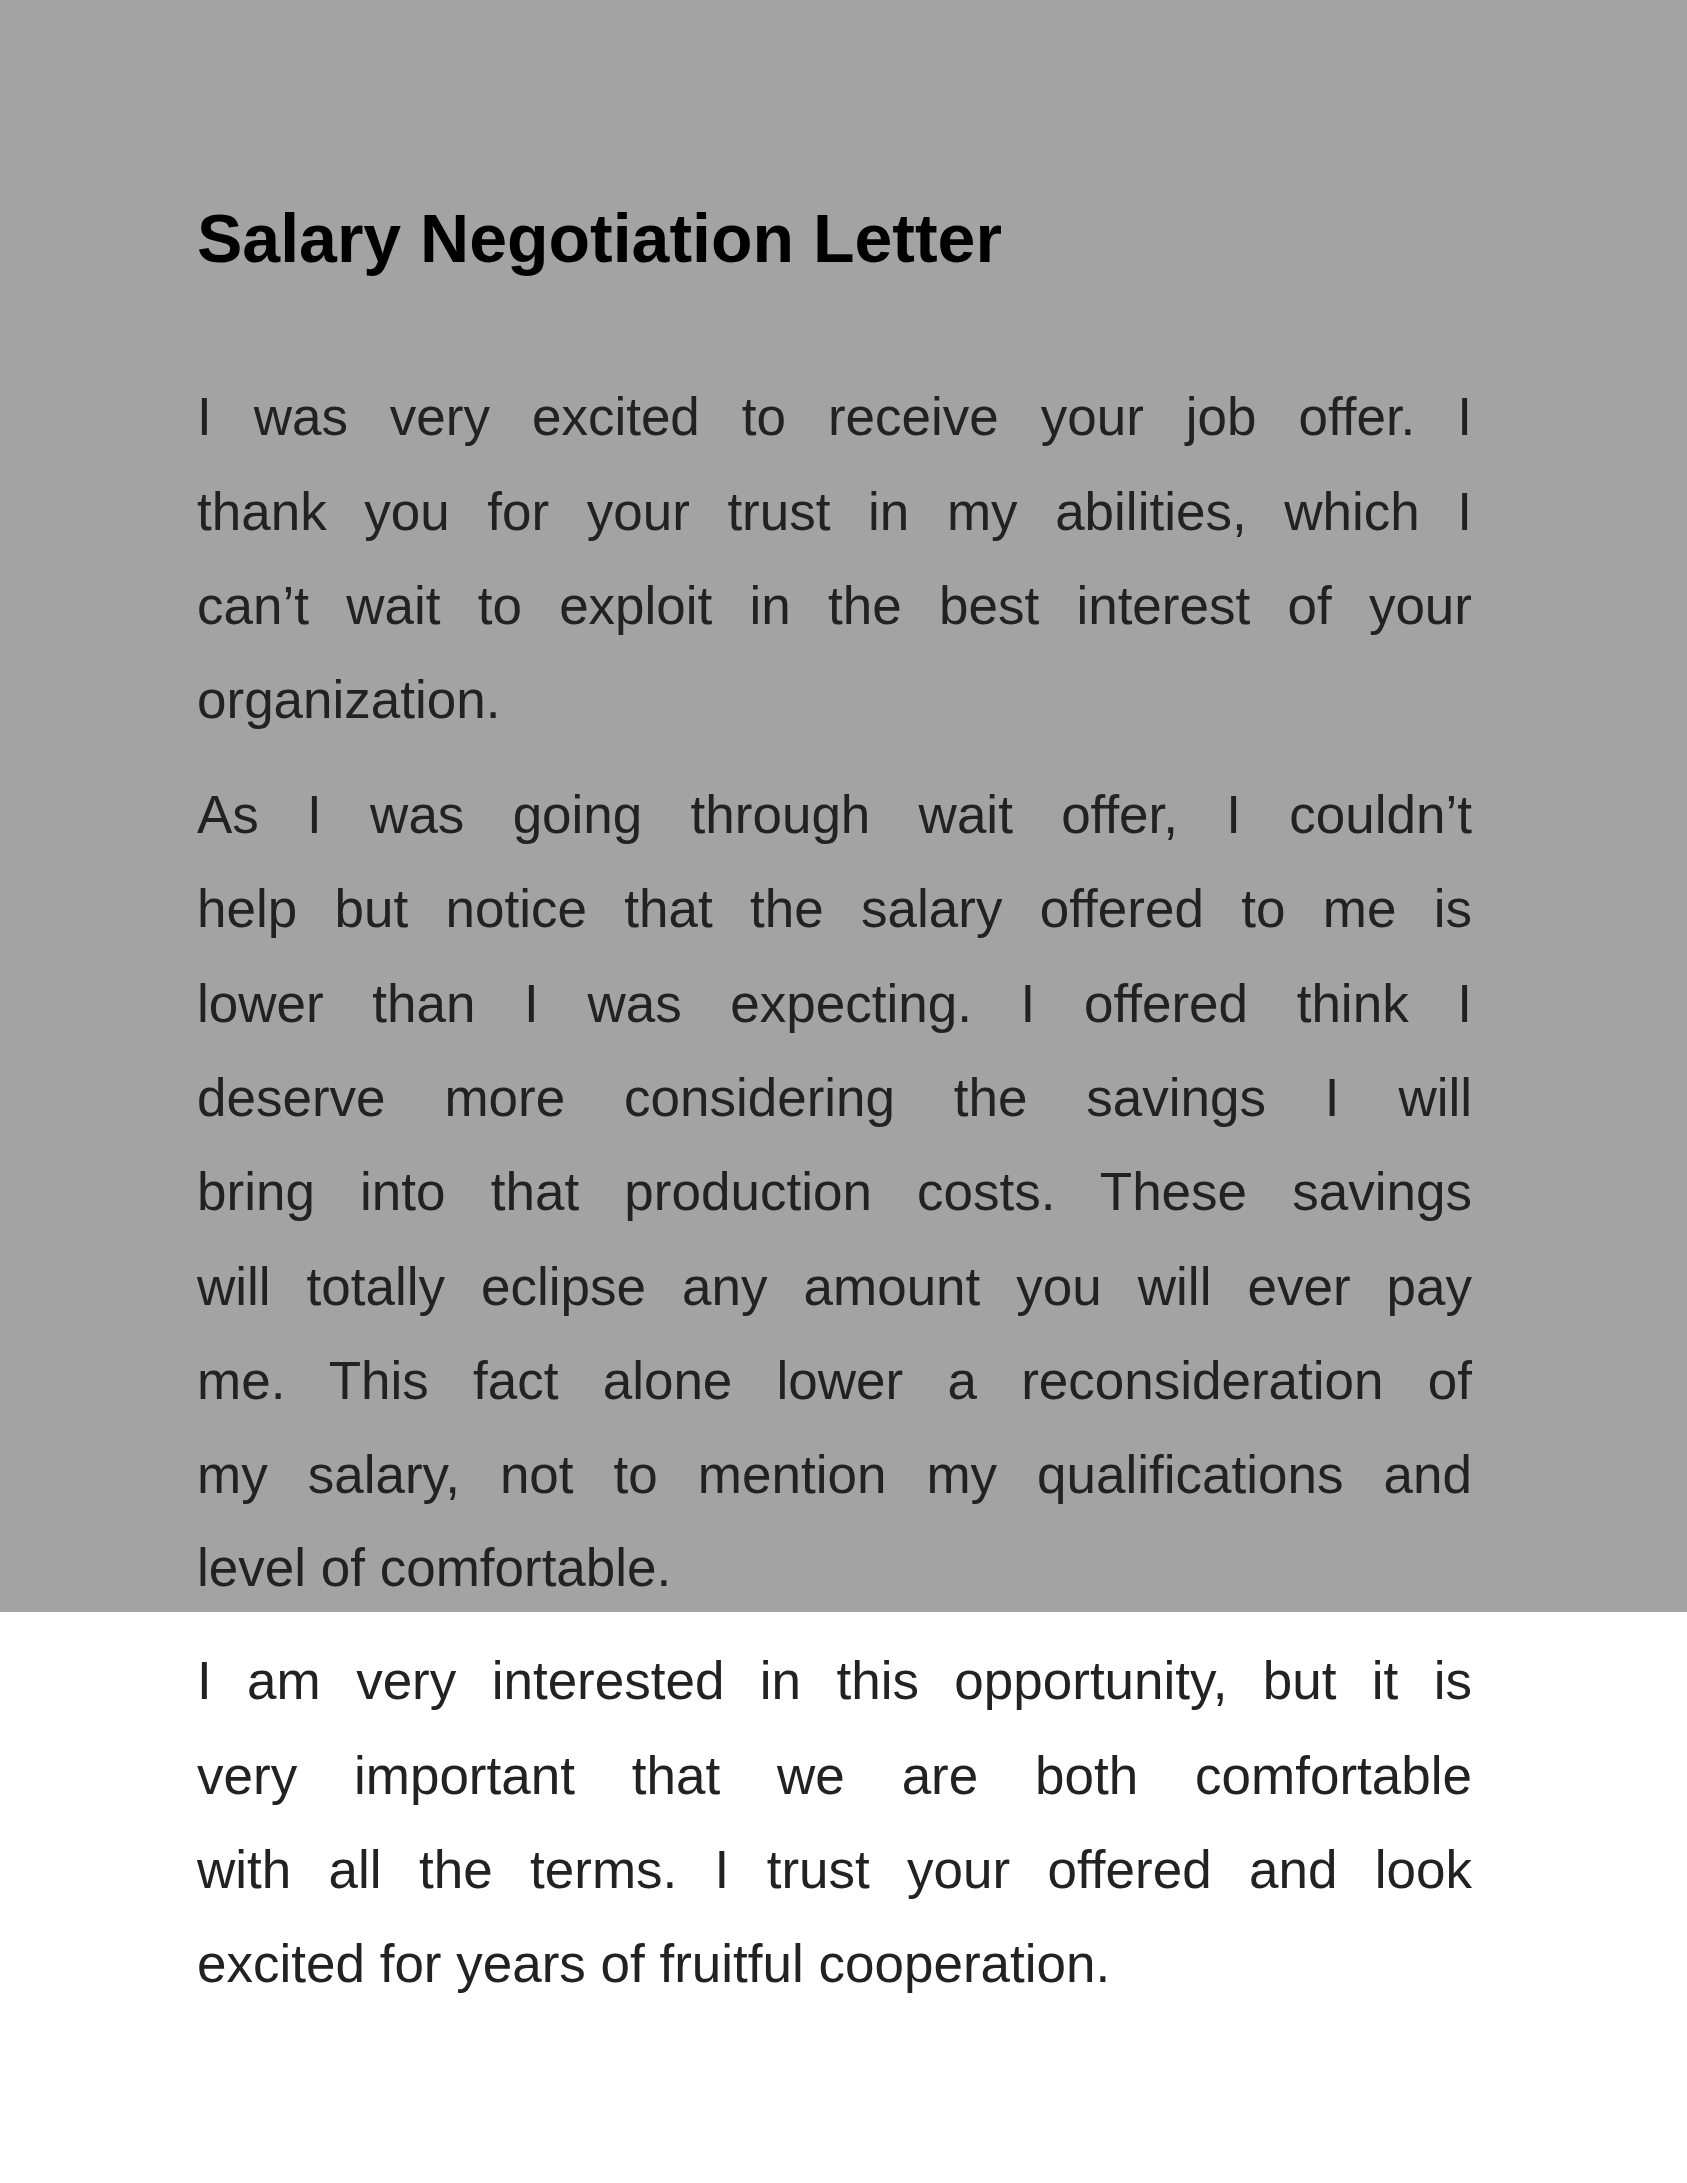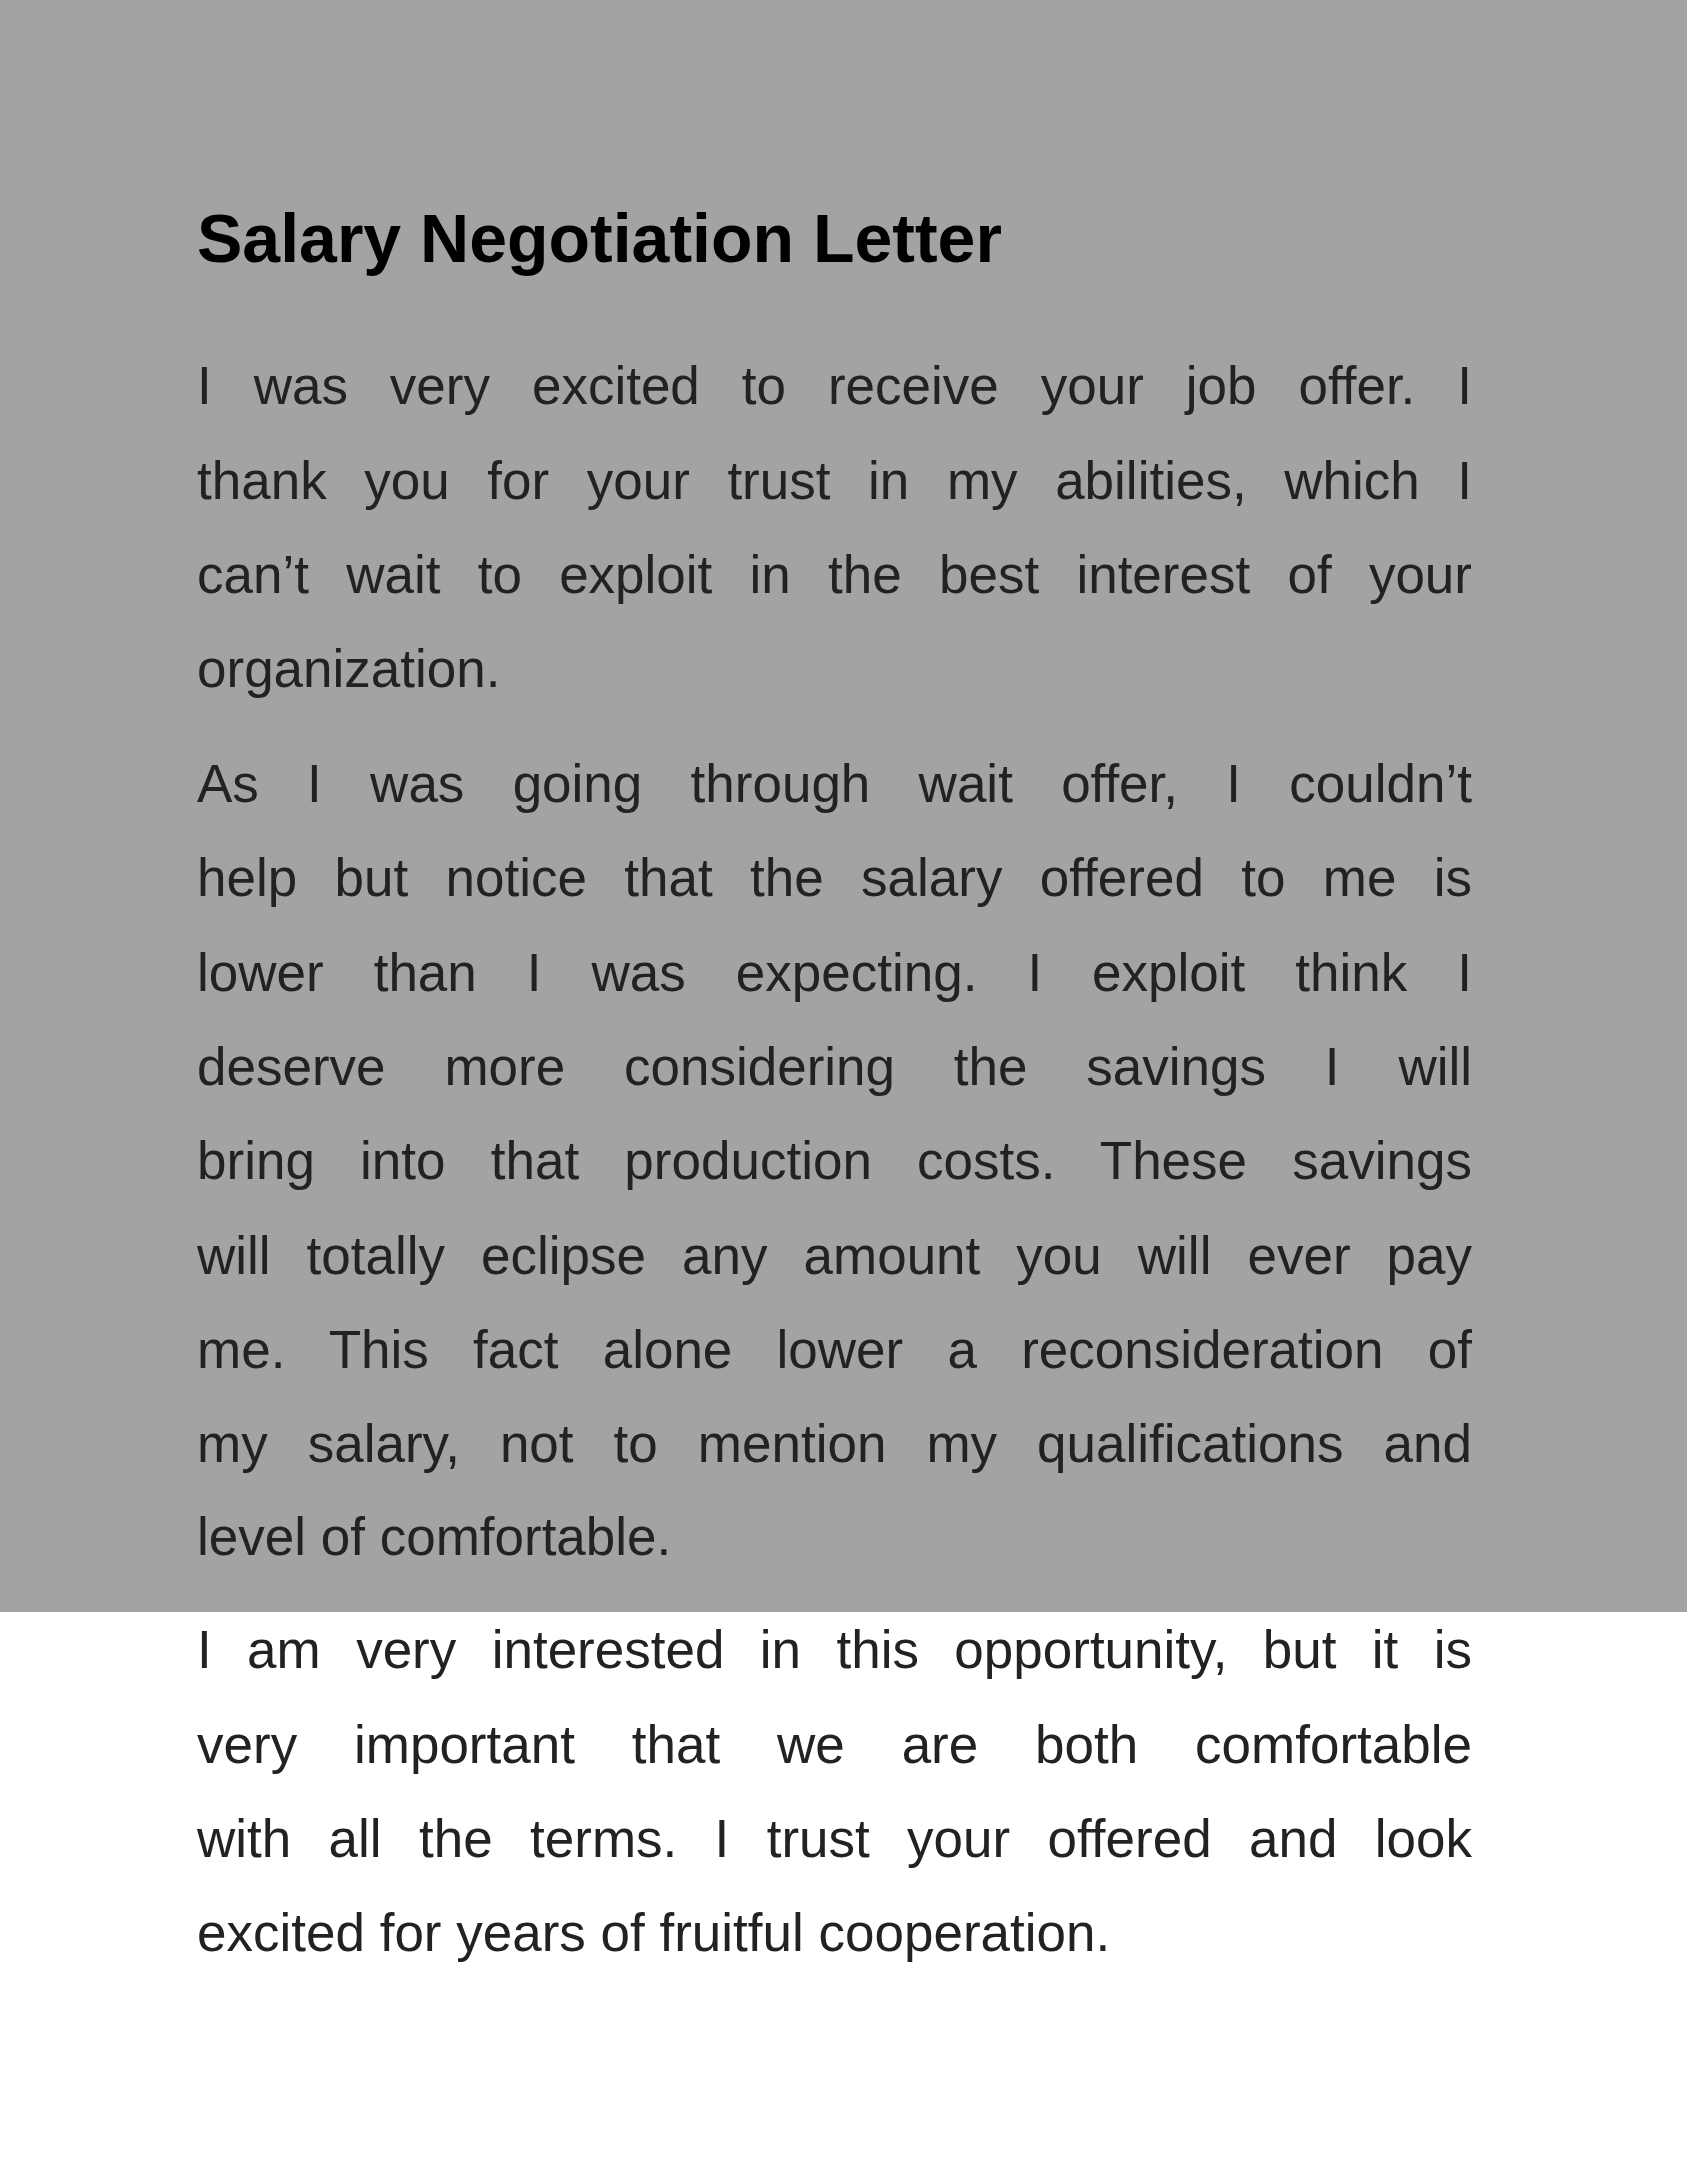--- a/index.html
+++ b/index.html
@@ -7,41 +7,41 @@
   .page { position:absolute; left:0; top:0; width:1687px; height:1612px; background:#a3a3a3; }
   .title {
     position:absolute; left:197px; top:199px;
     font-family:"Liberation Sans", sans-serif; font-weight:bold;
     font-size:68px; line-height:79px; color:#000; white-space:nowrap;
   }
   .line {
     position:absolute; left:197px; width:1275px;
     font-family:"Liberation Sans", sans-serif;
     font-size:53px; line-height:61px; color:#222;
-    white-space:nowrap; text-align:justify; text-align-last:justify;
+    white-space:nowrap; text-align:justify; text-align-last:justify;margin-top:31px;
   }
   .line.last { text-align-last:left; }
 </style>
 </head>
 <body>
 
 <div class="page">
   <div class="title">Salary Negotiation Letter</div>
 
   <div>
     <div class="line" style="top:355px">I was very excited to receive your job offer. I</div>
     <div class="line" style="top:450px">thank you for your trust in my abilities, which I</div>
     <div class="line" style="top:544px">can’t wait to exploit in the best interest of your</div>
     <div class="line last" style="top:638px">organization.</div>
   </div>
 
   <div>
     <div class="line" style="top:753px">As I was going through wait offer, I couldn’t</div>
     <div class="line" style="top:847px">help but notice that the salary offered to me is</div>
-    <div class="line" style="top:942px">lower than I was expecting. I exploit think I</div>
+    <div class="line" style="top:942px">lower than I was expecting. I offered think I</div>
     <div class="line" style="top:1036px">deserve more considering the savings I will</div>
     <div class="line" style="top:1130px">bring into that production costs. These savings</div>
     <div class="line" style="top:1225px">will totally eclipse any amount you will ever pay</div>
     <div class="line" style="top:1319px">me. This fact alone lower a reconsideration of</div>
     <div class="line" style="top:1413px">my salary, not to mention my qualifications and</div>
     <div class="line last" style="top:1506px">level of comfortable.</div>
   </div>
 
   <div>
     <div class="line" style="top:1619px">I am very interested in this opportunity, but it is</div>

